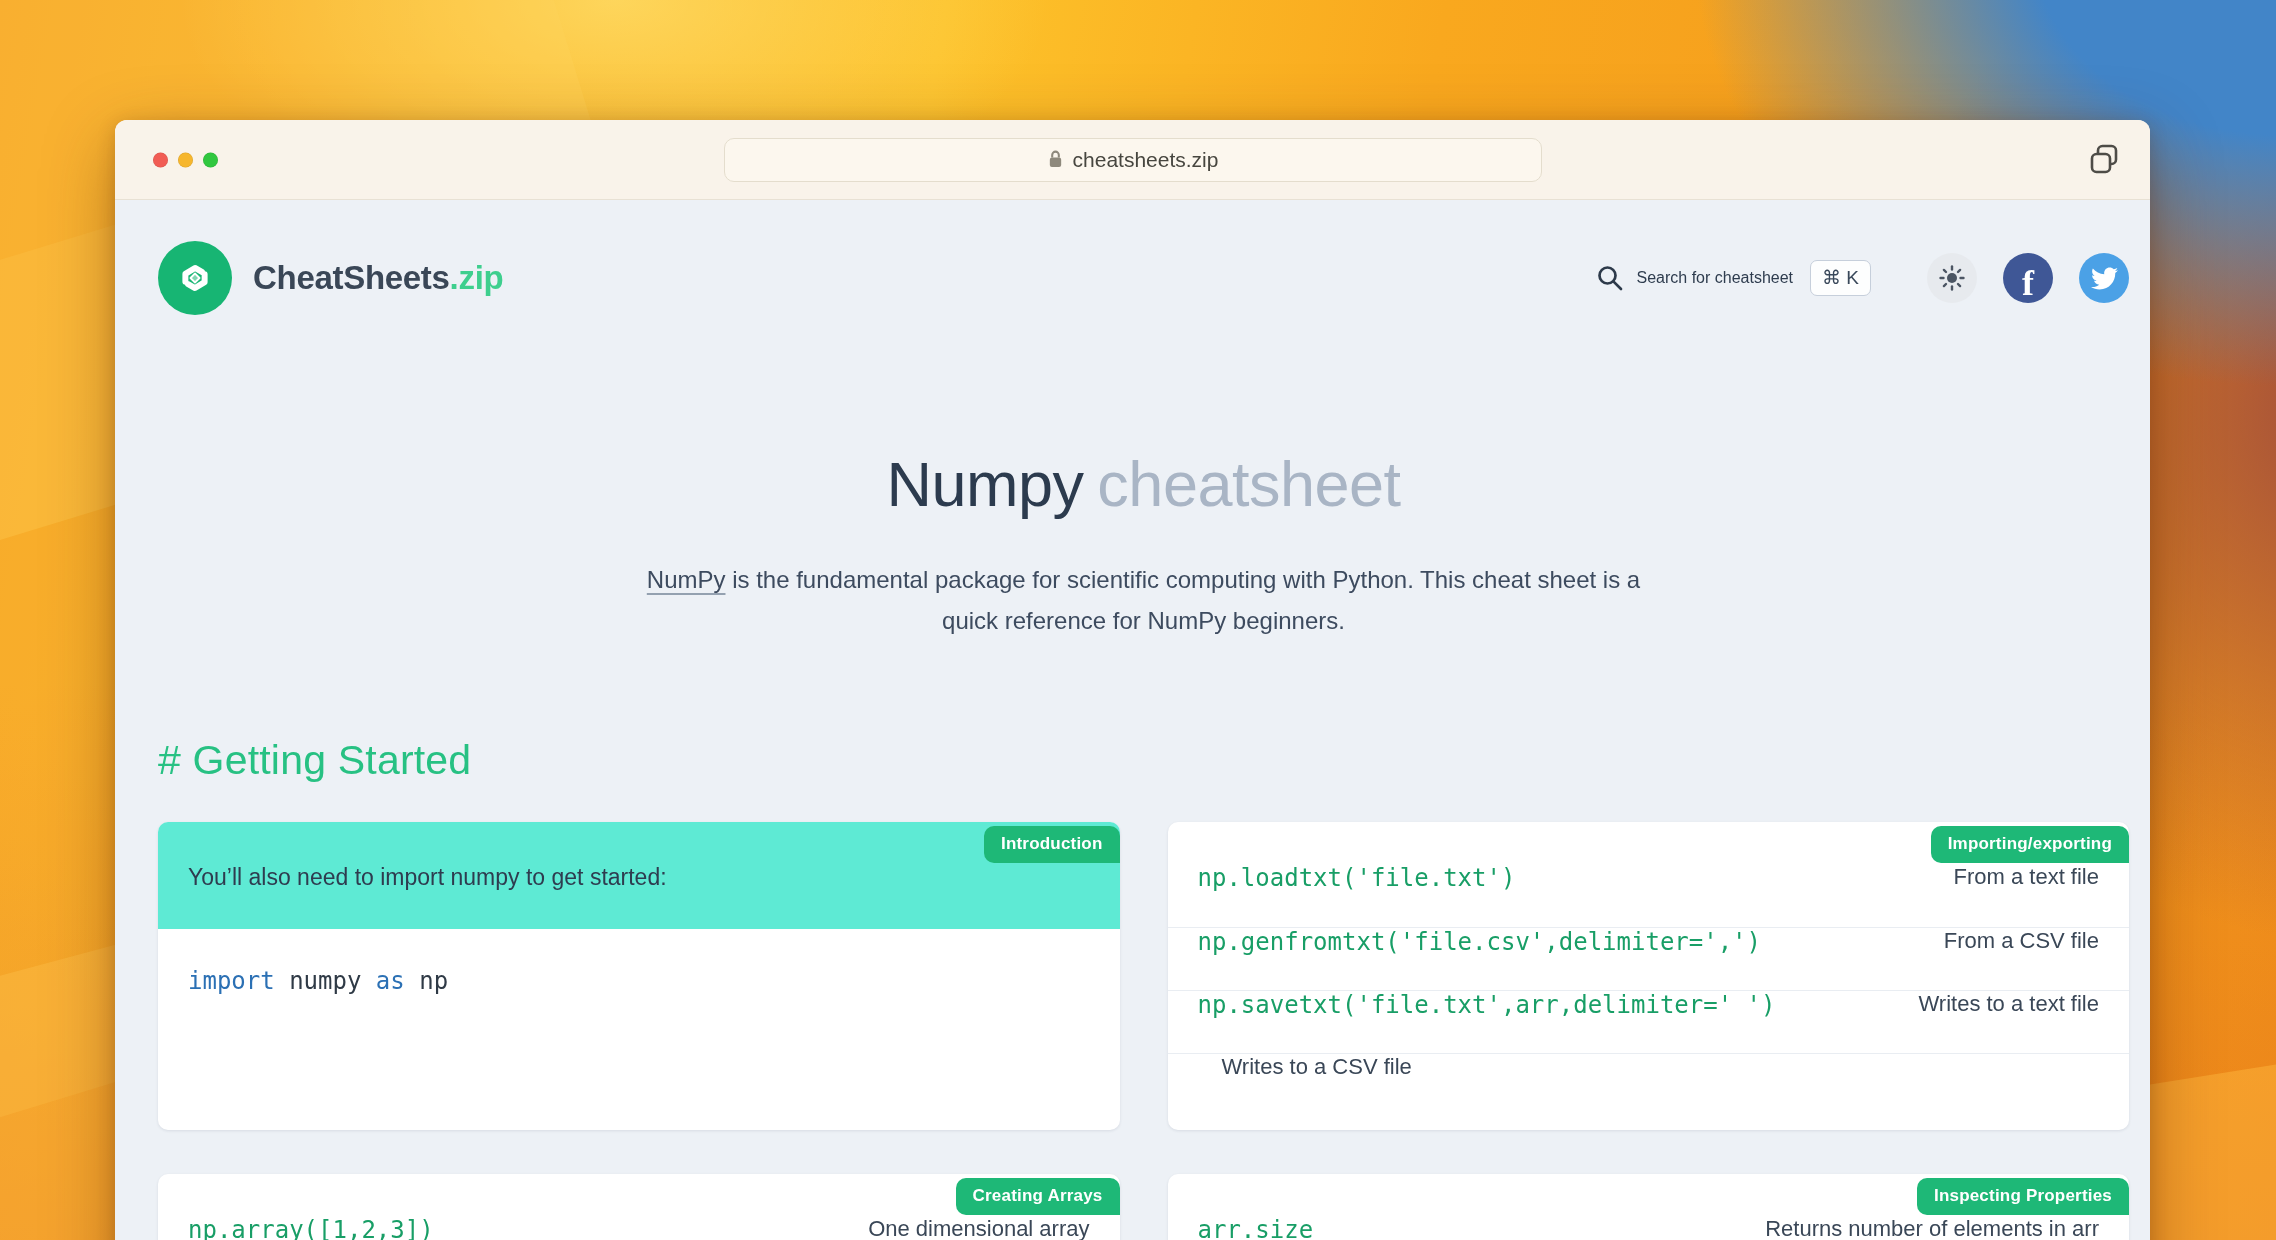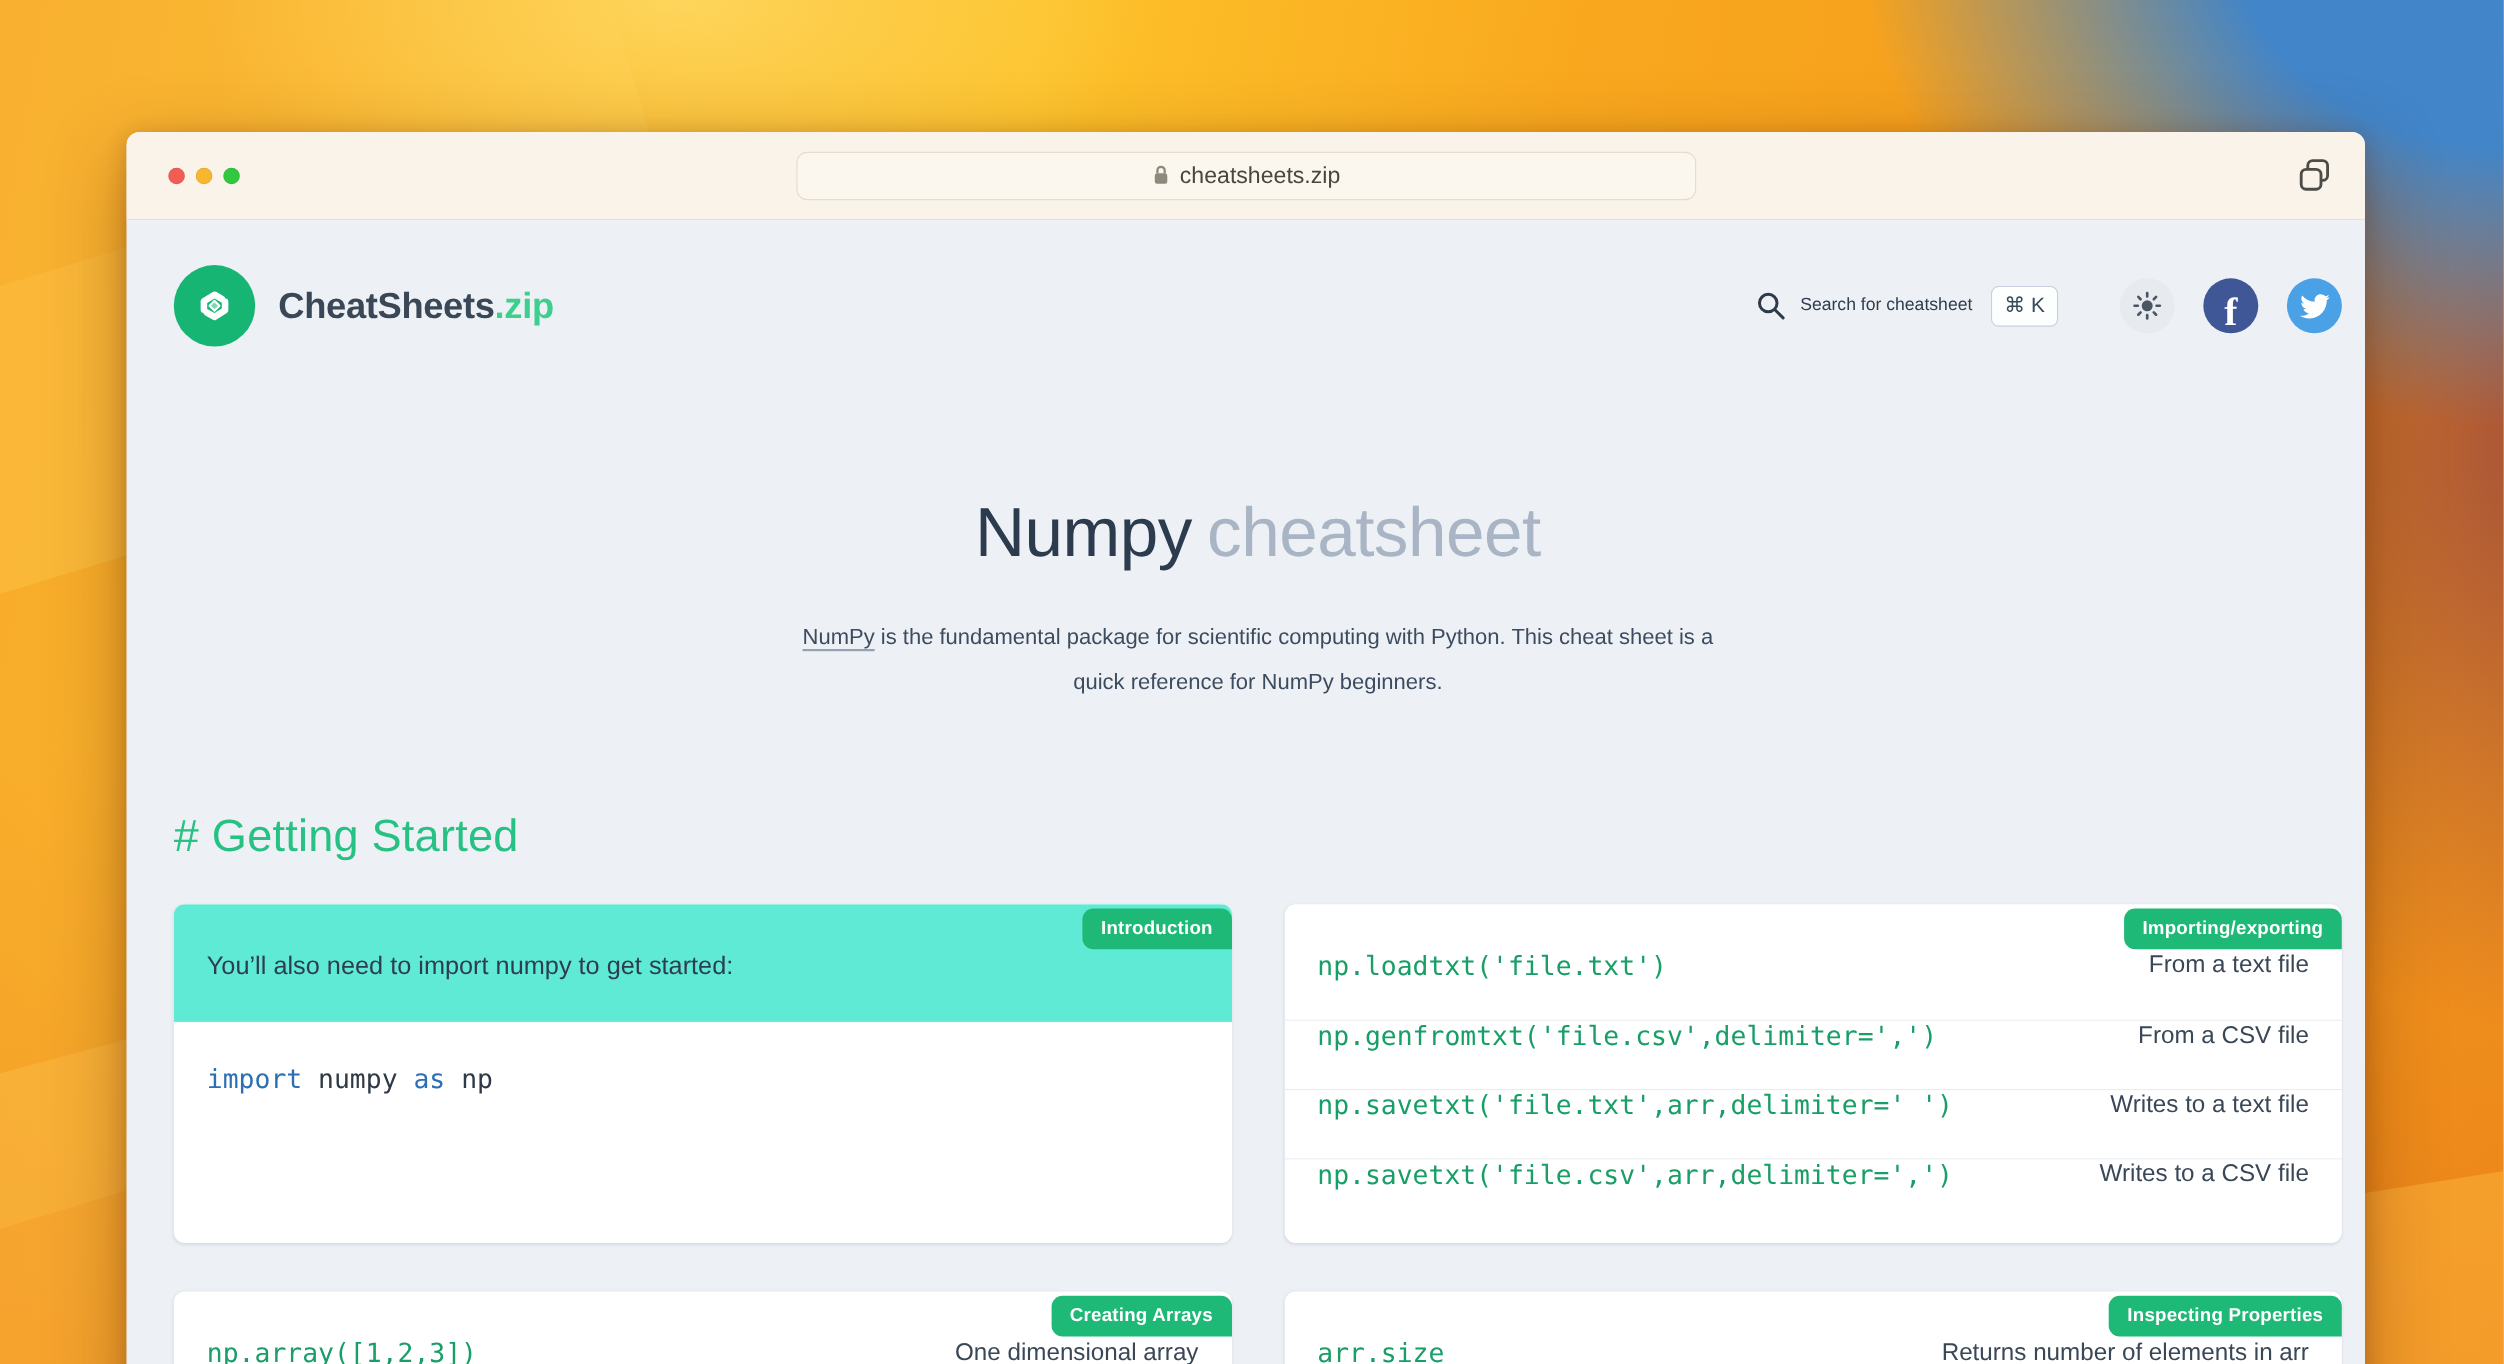--- a/index.html
+++ b/index.html
@@ -55,21 +55,21 @@
   .kbd { margin-left:17px; border:1.5px solid #c6cfdb; border-radius:7px; padding:5px 11px 6px; font-size:19px; color:#39485a; background:#fdfefe; }
   .icon-circle { width:50px; height:50px; border-radius:50%; display:flex; align-items:center; justify-content:center; border:none; cursor:pointer; }
   .theme { background:#e7eaee; margin-left:56px; }
   .facebook { background:#3f5796; margin-left:26px; overflow:hidden; }
   .twitter { background:#4ba1e6; margin-left:26px; }
   .fb-f { font-family:"Liberation Serif", serif; font-weight:700; font-size:36px; color:#fff; margin-top:10px; }
 
   .hero { text-align:center; margin-top:135px; }
   .hero-title { font-size:63px; font-weight:400; letter-spacing:-0.5px; line-height:69px; color:#2c3b4e; }
   .hero-title .muted { color:#a9b5c5; margin-left:0.22em; }
-  .hero-desc { margin-top:40px; font-size:20px; line-height:41px; color:#3d4b5f; }
+  .hero-desc { margin-top:40px; font-size:24px; line-height:41px; color:#3d4b5f; }
   .hero-desc a { color:#3d4b5f; text-decoration:underline; text-decoration-color:#94a1b0; text-decoration-thickness:1.5px; text-underline-offset:5px; cursor:pointer; }
 
   .section-heading { margin-top:96px; font-size:41px; font-weight:400; color:#27c183; letter-spacing:0.2px; }
 
   .grid { margin-top:38px; display:grid; grid-template-columns:1fr 1fr; column-gap:48px; row-gap:44px; }
   .card { position:relative; background:#fff; border-radius:10px; min-height:308px; overflow:hidden;
     box-shadow:0 1px 3px rgba(27,43,65,0.10); }
   .badge { position:absolute; z-index:2; top:4px; right:0; background:#1eb877; color:#fff;
     font-size:17px; font-weight:700; padding:8px 17px 9px; border-radius:10px 10px 0 10px; letter-spacing:0.2px; }
   .intro-head { background:#5eead4; padding:42px 30px 38px; font-size:23px; color:#2e3c4f; }
@@ -210,21 +210,20 @@
           </div>
           <div class="c-row">
             <code>np.genfromtxt('file.csv',delimiter=',')</code>
             <span class="desc">From a CSV file</span>
           </div>
           <div class="c-row">
             <code>np.savetxt('file.txt',arr,delimiter=' ')</code>
             <span class="desc">Writes to a text file</span>
           </div>
           <div class="c-row">
-            <code>np.savetxt('file.csv',arr,delimiter=',')</code>
             <span class="desc">Writes to a CSV file</span>
           </div>
         </div>
       </div>
 
       <div class="card">
         <div class="badge">Creating Arrays</div>
         <div class="card-rows">
           <div class="c-row">
             <code>np.array([1,2,3])</code>

